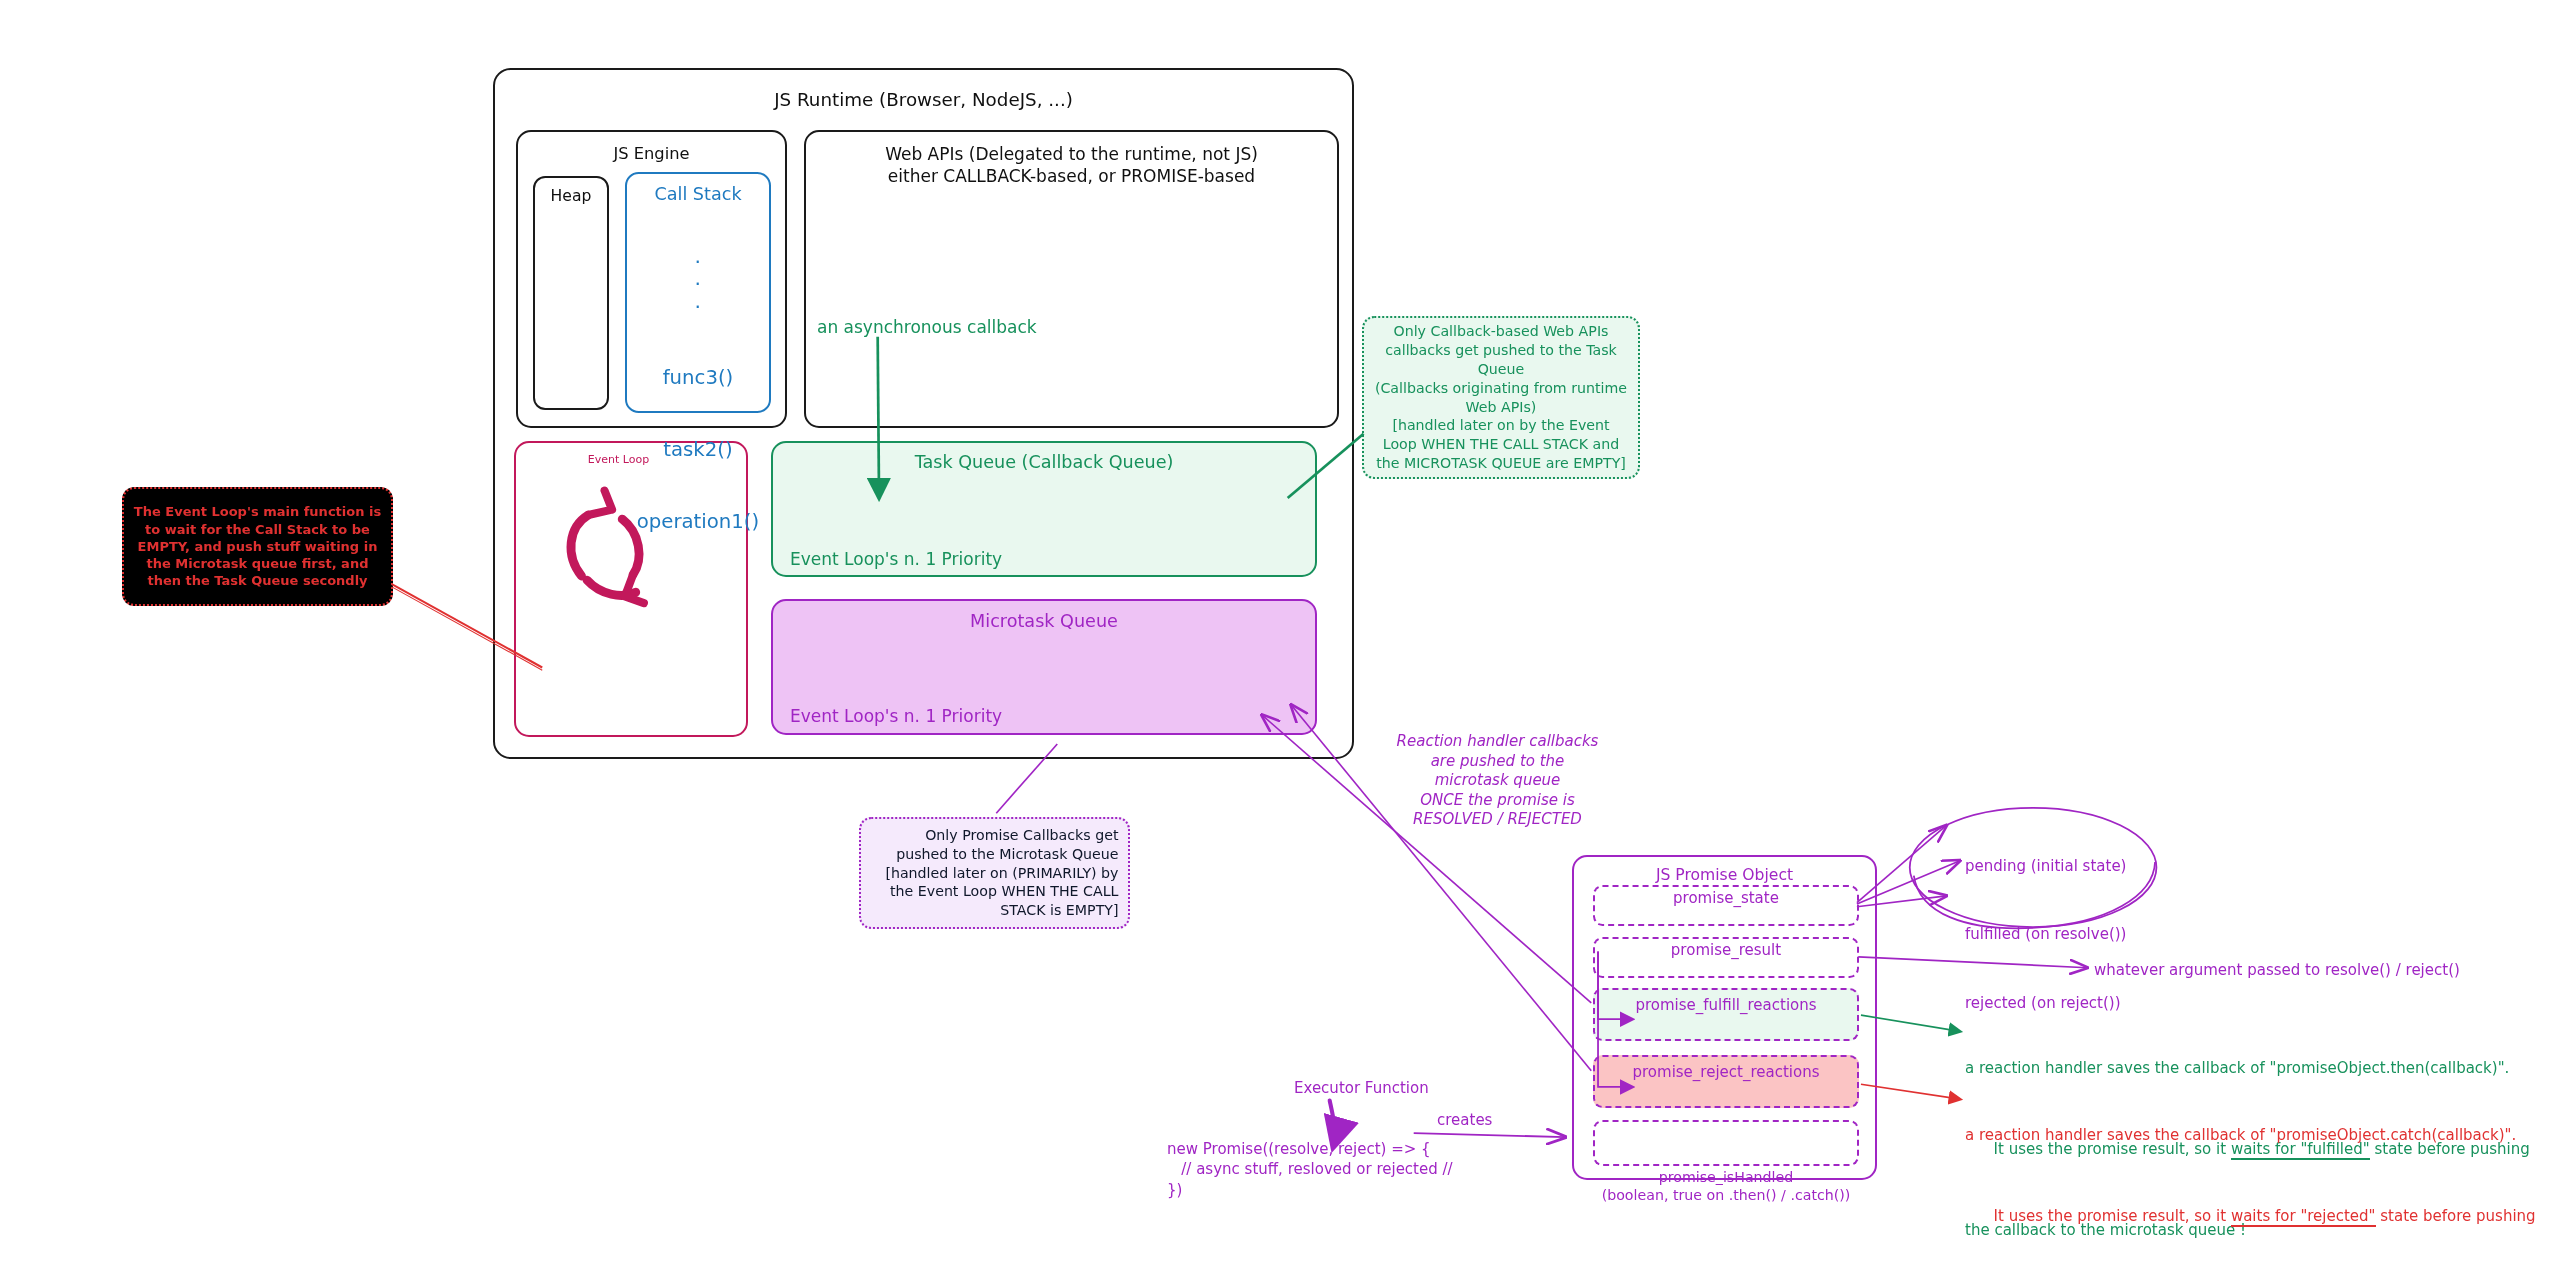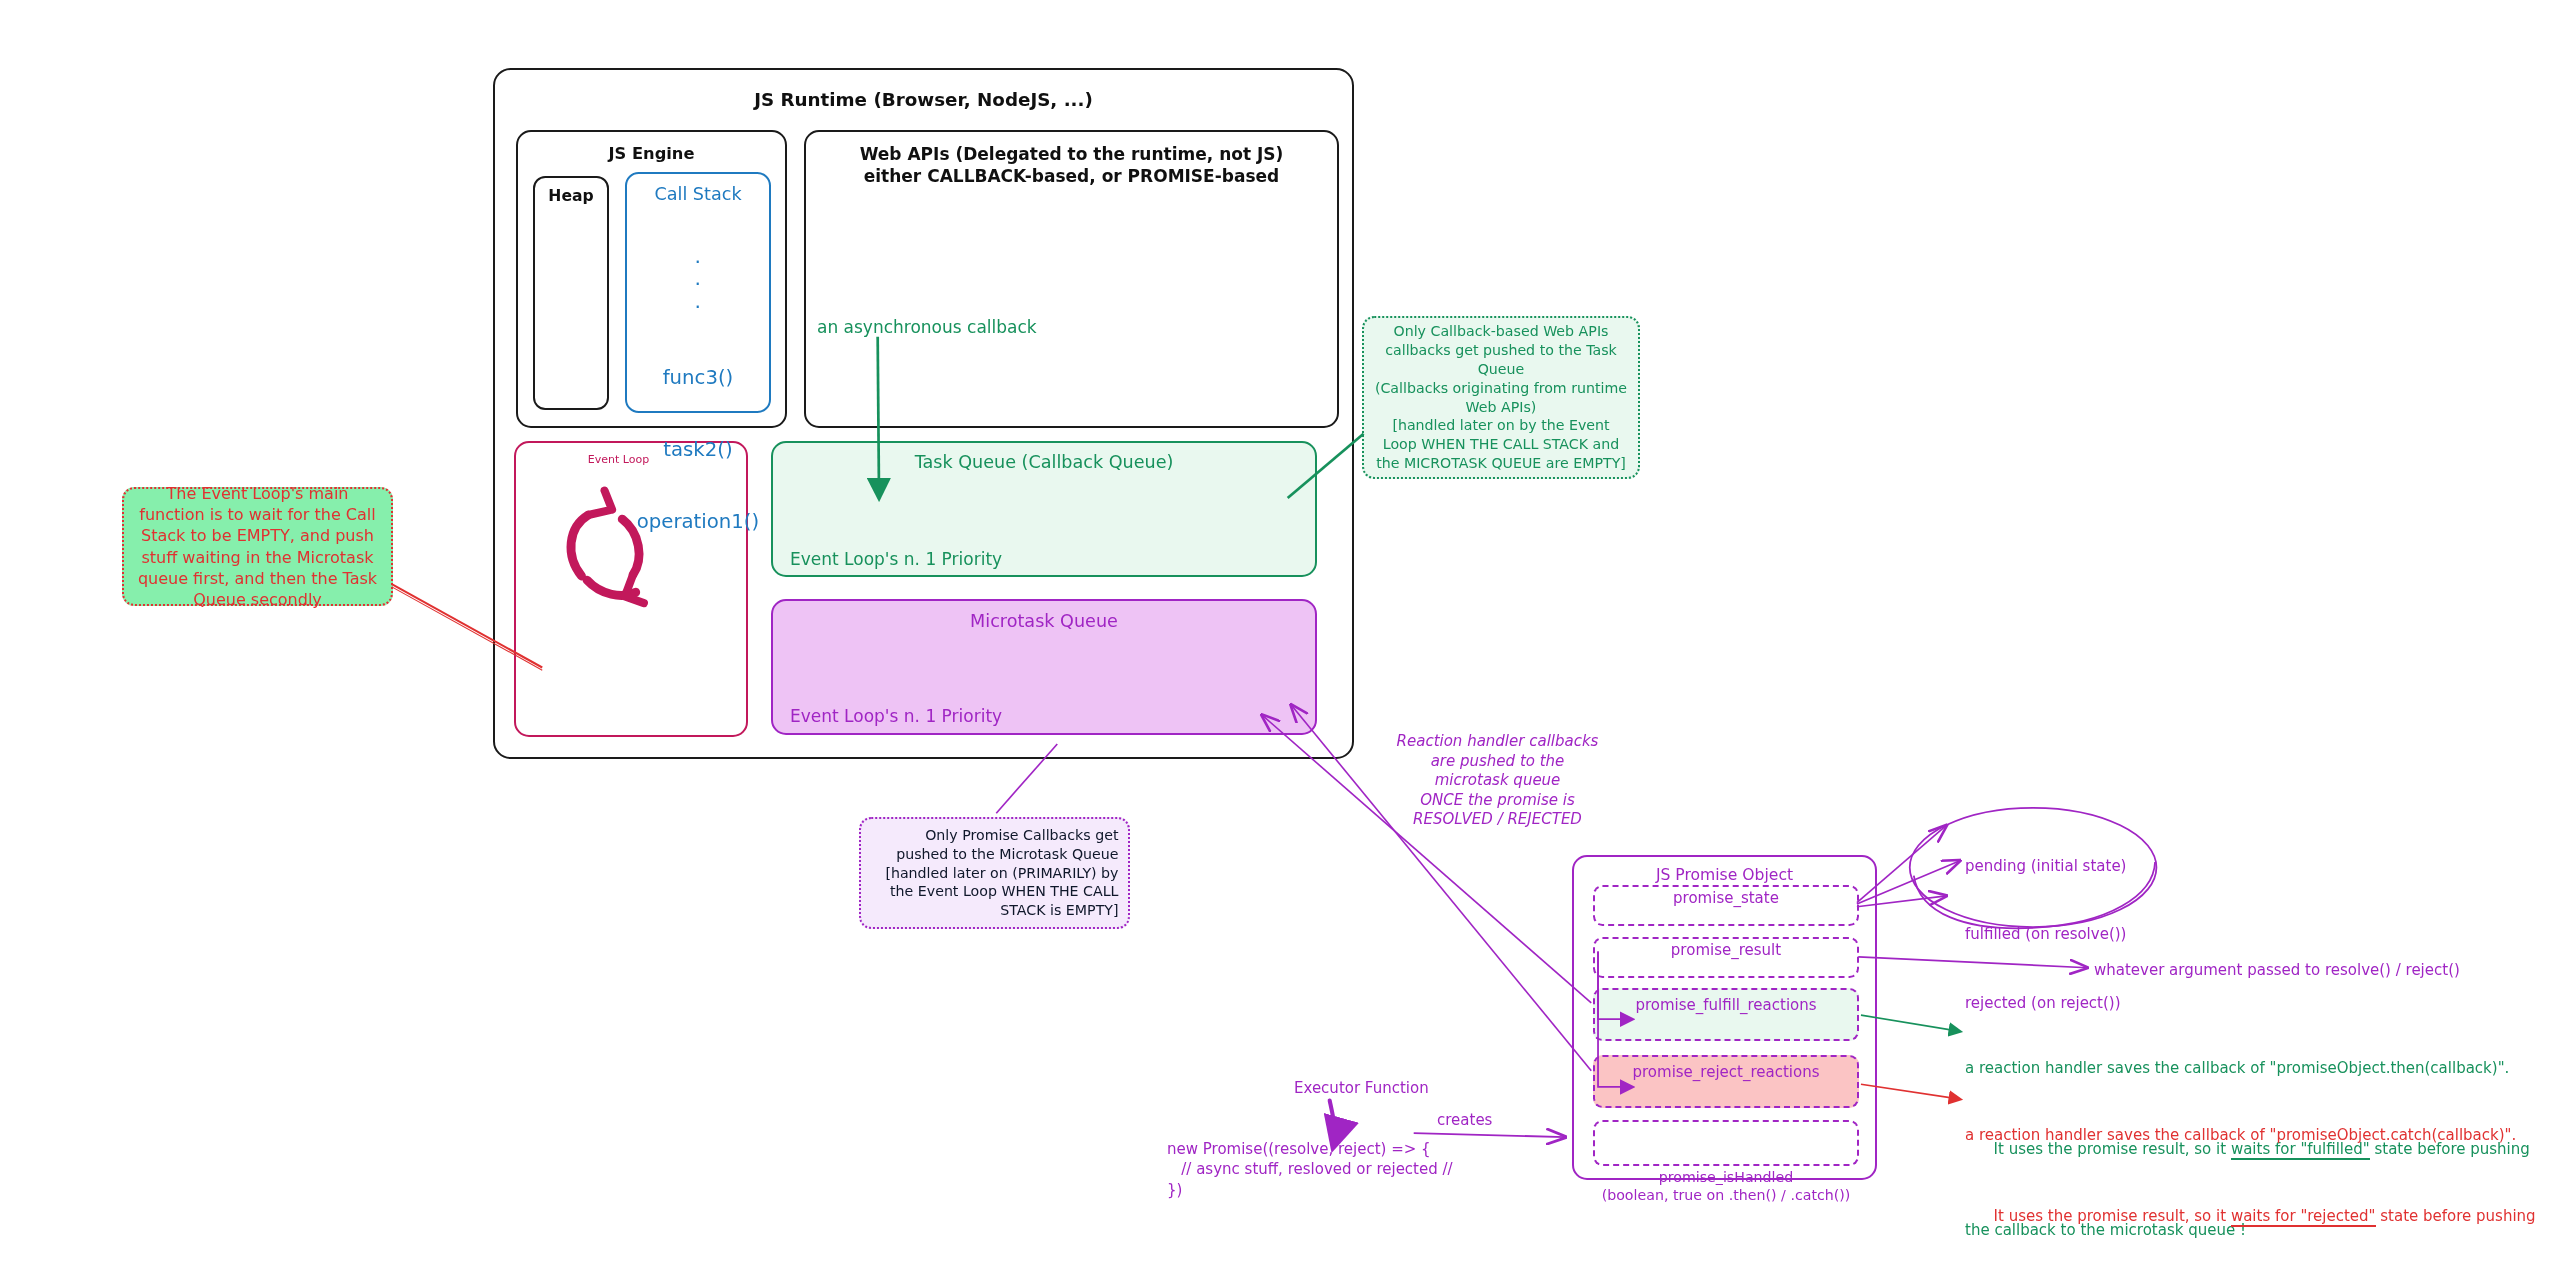--- a/index.html
+++ b/index.html
@@ -41,21 +41,21 @@
   .taskqueue{
     left:771px;top:441px;width:546px;height:136px;
     border:2.7px solid #17915c;border-radius:15px;background:#e9f8ef;
   }
   .microtaskqueue{
     left:771px;top:599px;width:546px;height:136px;
     border:2.7px solid #a025c4;border-radius:15px;background:#eec3f5;
   }
 
   
-  .t-black{color:#101010;font-weight:bold;}
+  .t-black{color:#101010;}
   .t-blue{color:#1f7ac0;}
   .t-green{color:#17915c;}
   .t-purple{color:#a025c4;}
   .t-crimson{color:#c2185b;}
   .t-red{color:#e03131;}
 
   .runtime-title{left:493px;top:88px;width:861px;font-size:18.3px;}
   .engine-title{left:516px;top:144px;width:271px;font-size:16.3px;}
   .heap-title{left:533px;top:187px;width:76px;font-size:15.6px;}
   .callstack-title{left:625px;top:183px;width:146px;font-size:17.6px;}
@@ -75,21 +75,21 @@
   .asynccb{left:817px;top:317px;font-size:17px;}
 
   
   .note{
     position:absolute;box-sizing:border-box;border-radius:12.2px;
     border:2px dotted;text-align:center;line-height:1.33;
     display:flex;align-items:center;justify-content:center;
   }
   .note-red{
     left:122px;top:487px;width:271px;height:119px;
-    background:#86efac;border-color:#e03131;color:#e03131;font-size:16px;padding:4.1px 9.5px;
+    background:#000000;border-color:#e03131;color:#e03131;font-size:13px;padding:4.1px 9.5px;font-weight:bold;
   }
   .note-green{
     left:1362px;top:316px;width:278px;height:163px;
     background:#e9f8ef;border-color:#17915c;color:#17915c;font-size:14.2px;padding:4.1px 9.5px;
   }
   .note-purple{
     left:859px;top:817px;width:271px;height:112px;
     background:#f5eafc;border-color:#a025c4;color:#0f172a;font-size:14.2px;padding:4.1px 9.5px;text-align:right;
   }
 

